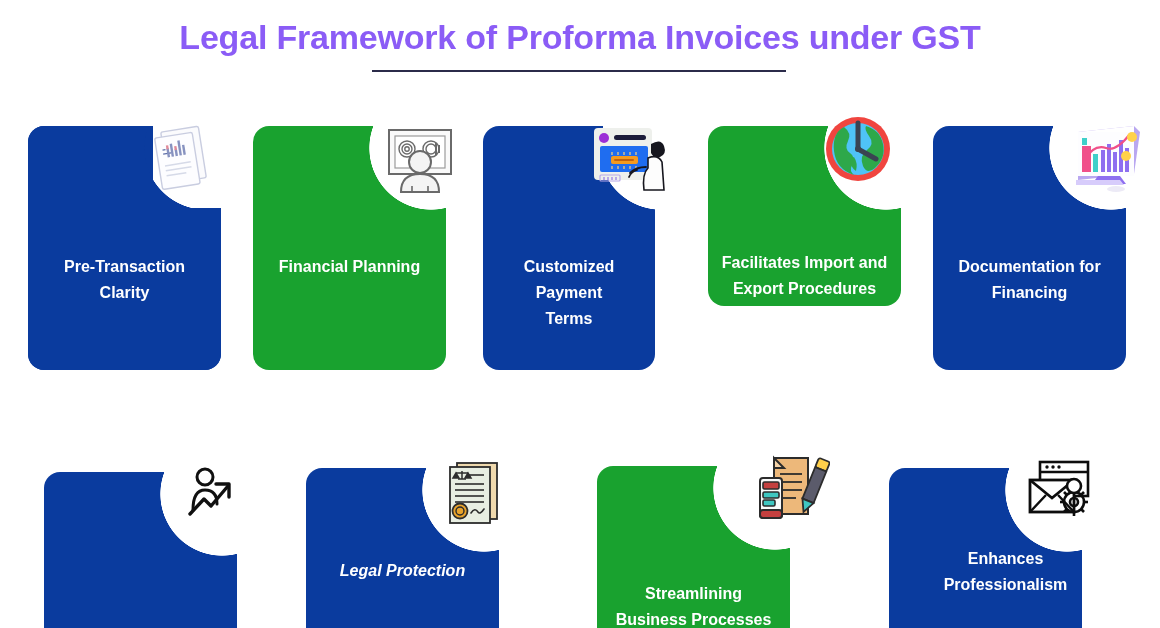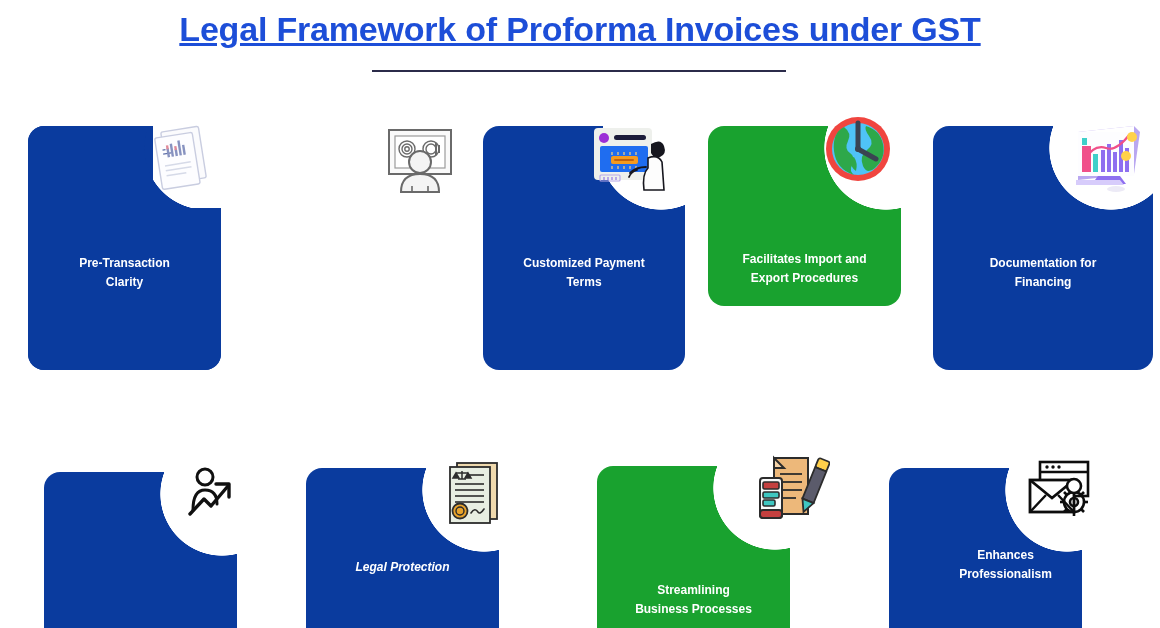--- a/index.html
+++ b/index.html
@@ -7,22 +7,22 @@
     width: 1160px; height: 628px;
     background: #ffffff;
     font-family: "Liberation Sans", sans-serif;
     overflow: hidden;
   }
   #stage { position: relative; width: 1160px; height: 628px; background: #fff; }
 
   
   .title-wrap { position: absolute; left: 0; top: 0; width: 1160px; text-align: center; }
   .title {
-    font-size: 34px; font-weight: bold; color: #1d4ed8;
-    letter-spacing: -0.2px; padding-top: 10px; line-height: 1.15; text-decoration: underline;
+    font-size: 34px; font-weight: bold; color: #8b5cf6;
+    letter-spacing: -0.2px; padding-top: 18px; line-height: 1.15;
   }
   .title-rule {
     position: absolute; left: 372px; top: 70px;
     width: 414px; height: 2px; background: #2b2b4a;
   }
 
   
   .card {
     position: absolute;
     border-radius: 16px;
@@ -30,21 +30,21 @@
   }
   .card .body { position: absolute; inset: 0; }
   .card.blue  .body { background: #0A3B9E; }
   .card.green .body { background: #19A22F; }
 
   .card-label {
     position: absolute; left: 0; right: 0;
     text-align: center;
     color: #ffffff;
     font-weight: bold;
-    font-size: 12px;
+    font-size: 16px;
     line-height: 1.62;
     padding: 0 10px;
     white-space: pre-line;
   }
 
   
   .icon-badge {
     position: absolute;
     display: flex; align-items: center; justify-content: center;
   }
@@ -90,20 +90,25 @@
         <rect x="28" y="23" width="2.4" height="4" fill="#e08a9a"></rect>
         <g stroke="#d6dae8" stroke-width="1.5">
           <line x1="16" y1="41" x2="42" y2="41"></line>
           <line x1="16" y1="46" x2="42" y2="46"></line>
           <line x1="16" y1="51" x2="36" y2="51"></line>
         </g>
       </g>
     </svg>
   </div>
 
+  <div class="card green" style="left:253px; top:126px; width:193px; height:244px;">
+    <div class="body" style="-webkit-mask: radial-gradient(circle 62px at 178px 22px, transparent 99%, #000 100%);
+                mask: radial-gradient(circle 62px at 178px 22px, transparent 99%, #000 100%);"></div>
+    <div class="card-label" style="top:128px;">Financial Planning</div>
+  </div>
   <div class="icon-badge" style="left:383px; top:124px; width:74px; height:70px;">
     <svg width="74" height="70" viewBox="0 0 74 70">
       <rect x="6" y="6" width="62" height="44" fill="#fafafa" stroke="#6a6a6a" stroke-width="2"></rect>
       <rect x="12" y="12" width="50" height="32" fill="#ffffff" stroke="#9b9b9b" stroke-width="1.2"></rect>
       <g stroke="#6a6a6a" stroke-width="1.4" fill="none">
         <circle cx="24" cy="25" r="8"></circle>
           <circle cx="24" cy="25" r="5"></circle>
           <circle cx="24" cy="25" r="2.2"></circle>
         <circle cx="48" cy="25" r="8"></circle>
           <circle cx="48" cy="25" r="5"></circle>
@@ -114,21 +119,21 @@
       </g>
       <circle cx="37" cy="38" r="11" fill="#f4f4f4" stroke="#6a6a6a" stroke-width="2"></circle>
       <path d="M18 68 q0-18 19-18 q19 0 19 18 z" fill="#f4f4f4" stroke="#6a6a6a" stroke-width="2"></path>
       <g stroke="#6a6a6a" stroke-width="1.6">
         <line x1="29" y1="62" x2="29" y2="68"></line>
         <line x1="45" y1="62" x2="45" y2="68"></line>
       </g>
     </svg>
   </div>
 
-  <div class="card blue" style="left:483px; top:126px; width:202px; height:244px;">
+  <div class="card blue" style="left:483px; top:126px; width:172px; height:244px;">
     <div class="body" style="-webkit-mask: radial-gradient(circle 62px at 178px 22px, transparent 99%, #000 100%);
                 mask: radial-gradient(circle 62px at 178px 22px, transparent 99%, #000 100%);"></div>
     <div class="card-label" style="top:128px;">Customized Payment
 Terms</div>
   </div>
   <div class="icon-badge" style="left:590px; top:122px; width:80px; height:74px;">
     <svg width="80" height="74" viewBox="0 0 80 74">
       <rect x="4" y="6" width="58" height="52" rx="4" fill="#eef0ec"></rect>
       <circle cx="14" cy="16" r="5" fill="#9b2fd6"></circle>
       <rect x="24" y="13" width="32" height="5" rx="2.5" fill="#1c1c3a"></rect>
@@ -175,21 +180,21 @@
       <path d="M44 13 q14 4 17 18 q3 14-8 24 q-8 7-12-2 q-4-10 4-16 q8-6 2-14 q-5-7-3-10 z" fill="#2ea84a"></path>
       <path d="M32 44 q4 6 2 14 q-6-4-6-12 z" fill="#2ea84a"></path>
       <g stroke="#3a4352" stroke-width="5" stroke-linecap="round">
         <line x1="36" y1="36" x2="36" y2="10"></line>
         <line x1="36" y1="36" x2="54" y2="46"></line>
       </g>
       <circle cx="36" cy="36" r="3" fill="#3a4352"></circle>
     </svg>
   </div>
 
-  <div class="card blue" style="left:933px; top:126px; width:220px; height:244px;">
+  <div class="card blue" style="left:933px; top:126px; width:193px; height:244px;">
     <div class="body" style="-webkit-mask: radial-gradient(circle 62px at 178px 22px, transparent 99%, #000 100%);
                 mask: radial-gradient(circle 62px at 178px 22px, transparent 99%, #000 100%);"></div>
     <div class="card-label" style="top:128px;">Documentation for
 Financing</div>
   </div>
   <div class="icon-badge" style="left:1062px; top:120px; width:82px; height:74px;">
     <svg width="82" height="74" viewBox="0 0 82 74">
       <path d="M16 12 l56-6 l6 6 l-6 42 l-56 6 z" fill="#b9a7f0"></path>
       <path d="M16 12 l56-6 v44 l-56 6 z" fill="#ffffff"></path>
       <rect x="16" y="12" width="56" height="44" fill="#fdfdff"></rect>

